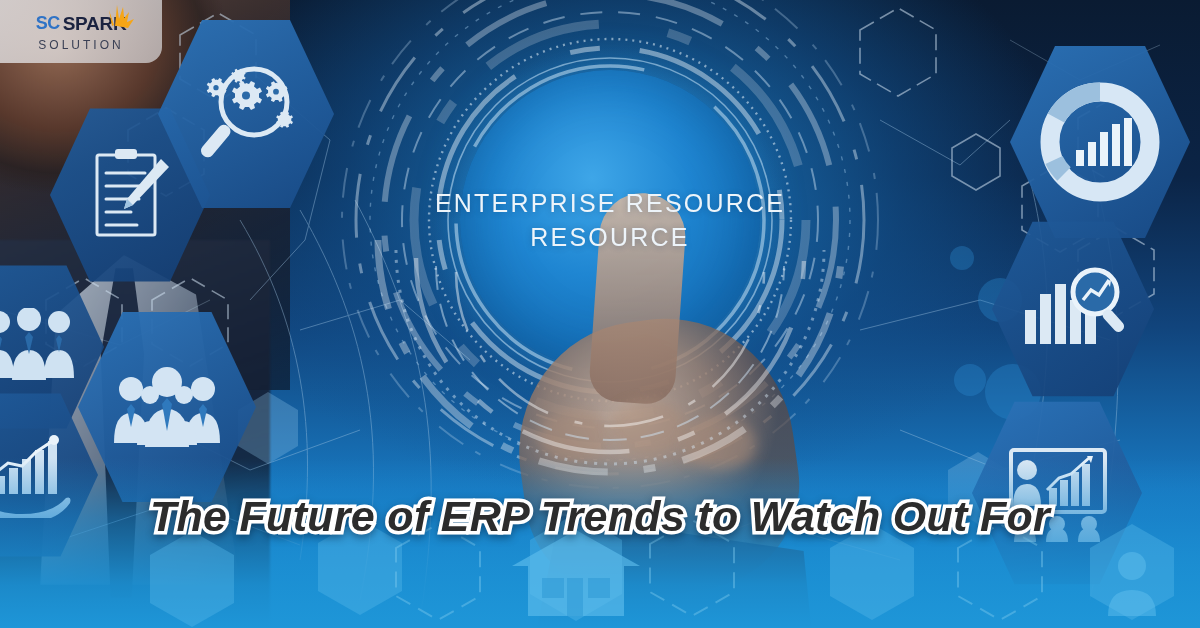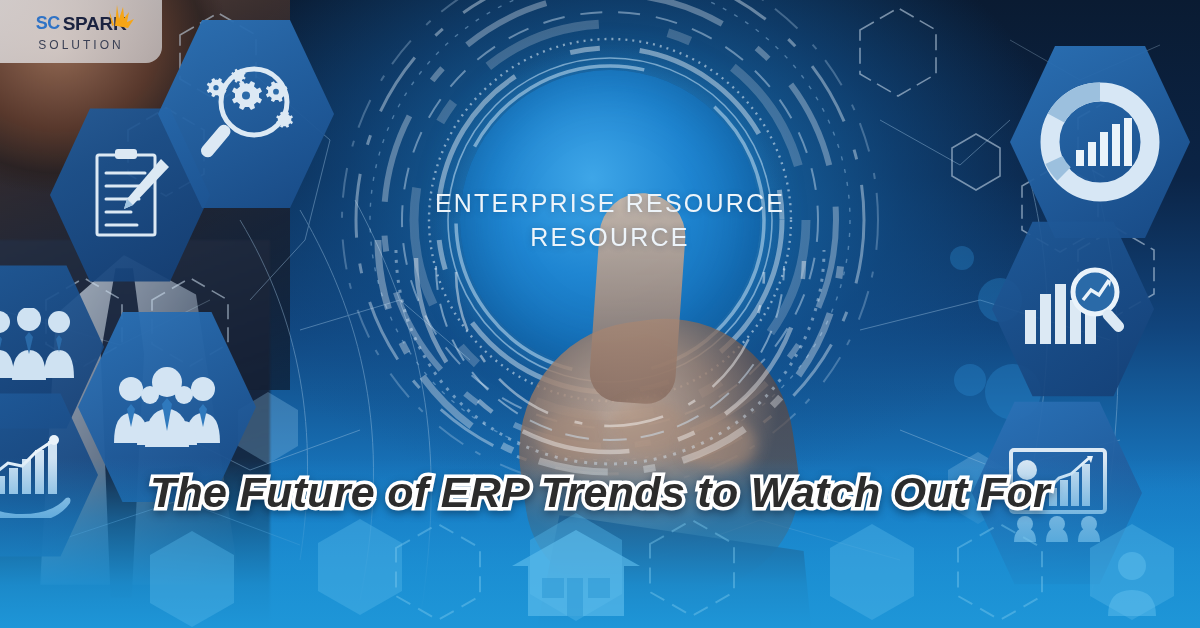--- a/index.html
+++ b/index.html
@@ -124,21 +124,21 @@
   }
   .logo-inner{ position:relative; text-align:center; padding-top:2px; }
   .logo-row{ display:flex; align-items:flex-start; justify-content:center; }
   .logo-sc{ font-size:18px; font-weight:bold; color:#2f73c6; letter-spacing:-0.5px; }
   .logo-spark{ font-size:19px; font-weight:bold; color:#1b2340; letter-spacing:-0.3px; margin-left:3px; }
   .logo-solution{ font-size:12px; letter-spacing:3px; color:#3a4055; margin-top:3px; }
   .spark-burst{ position:absolute; right:-9px; top:-11px; width:34px; height:28px; }
 
   
   .headline{
-    position:absolute; left:0; right:0; top:468px;
+    position:absolute; left:0; right:0; top:492px;
     text-align:center;
     font-size:43px; font-weight:bold; font-style:italic;
     letter-spacing:0.3px;
     color:#2c2c2c;
     z-index:35;
     -webkit-text-stroke:7px #ffffff;
     paint-order:stroke fill;
     filter:drop-shadow(0 3px 4px rgba(0,20,45,0.45));
     white-space:nowrap;
   }

